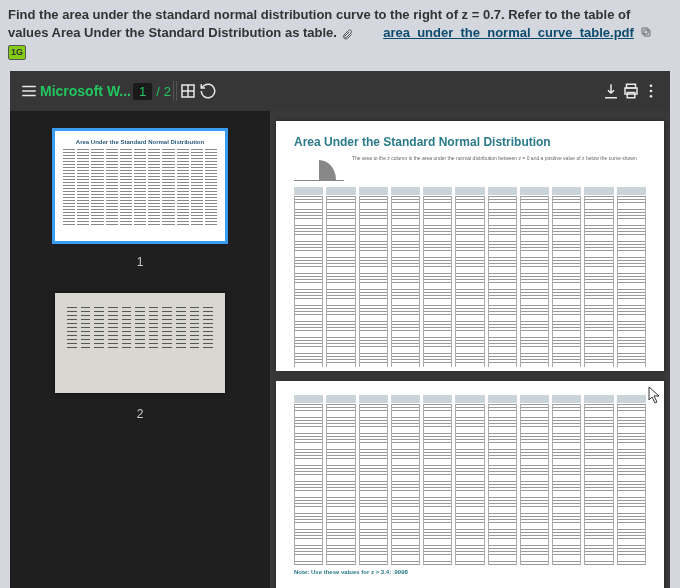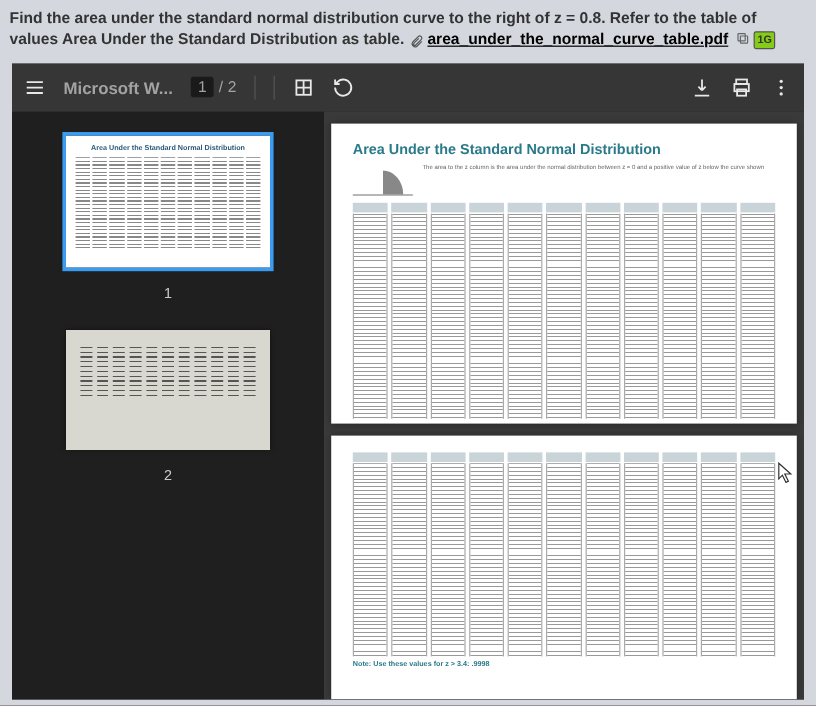--- a/index.html
+++ b/index.html
@@ -1,23 +1,23 @@
 <!DOCTYPE html>
 <html><head>
 <meta charset="utf-8">
 <style>
   * { margin: 0; padding: 0; box-sizing: border-box; }
   body { width: 680px; height: 588px; background: #d4d8de; font-family: Arial, sans-serif; overflow: hidden; }
   .question-area { padding: 6px 8px 4px 8px; background: #d4d8de; }
   .question-text { font-size: 13px; font-weight: bold; color: #333; line-height: 1.4; }
-  .attachment-link { color: #000000; text-decoration: underline; font-size: 13px; font-weight: bold; }
+  .attachment-link { color: #0c4a6e; text-decoration: underline; font-size: 13px; font-weight: bold; margin-left: 27px; }
   .attach-icon { display:inline-block; width:12px; height:12px; vertical-align:middle; }
   .badge { display:inline-block; border:1px solid #555; border-radius:2px; font-size:9px; padding:0 2px; color:#333; vertical-align:middle; background:#84cc16;}
   .viewer { margin: 6px 10px 0 10px; background: #2b2b2b; height: 530px; position: relative; display:flex; flex-direction:column;}
-  .toolbar { height: 40px; background: #363636; display: flex; align-items: center; padding: 0 10px; color: #a3a3a3; gap: 15px; }
+  .toolbar { height: 40px; background: #363636; display: flex; align-items: center; padding: 0 10px; color: #22c55e; gap: 2px; }
   .tb-ico { width: 18px; height: 18px; display:flex; align-items:center; justify-content:center; cursor:pointer; }
   .tb-ico svg { width:18px; height:18px; }
   .doc-title { font-size: 14px; font-weight: bold; flex-shrink:0; white-space:nowrap; overflow:hidden; text-overflow:ellipsis; max-width:120px;}
   .page-indicator { font-size: 13px; display:flex; align-items:center; gap:4px;}
   .page-cur { background:#1a1a1a; padding:1px 6px; border-radius:2px;}
   .divider { width:1px; height:20px; background:#555; }
   .zoom-group { display:flex; align-items:center; gap:10px; font-size:13px;}
   .zoom-val { min-width:36px; text-align:center;}
   .tb-spacer { flex:1; }
   .viewer-body { flex:1; display:flex; overflow:hidden;}
@@ -48,21 +48,21 @@
   .tcol { flex:1; display:flex; flex-direction:column;}
   .tcol-head { height:8px; background:#c8d4d8; margin-bottom:1px;}
   .tcol-body { flex:1; background:repeating-linear-gradient(to bottom, #999 0, #999 0.8px, transparent 0.8px, transparent 3.2px); border-left:1px solid #aaa; border-right:1px solid #aaa;}
   .footer-note { font-size:6px; color:#2a7a8a; margin-top:4px; font-weight:bold;}
   .cursor { position:absolute; right:18px; bottom:180px; }
 </style>
 </head>
 <body>
 
 <div class="question-area">
-  <div class="question-text">Find the area under the standard normal distribution curve to the right of z = 0.8. Refer to the table of</div>
+  <div class="question-text">Find the area under the standard normal distribution curve to the right of z = 0.7. Refer to the table of</div>
   <div class="question-text">
     <span>values Area Under the Standard Distribution as table.</span>
     <span class="attach-icon">
       <svg viewBox="0 0 24 24" fill="none" stroke="#555" stroke-width="2">
           <path d="M21 11l-8 8a5 5 0 01-7-7l9-9a3.5 3.5 0 015 5l-9 9a2 2 0 01-3-3l8-8"></path>
         </svg>
     </span>
     <span class="attachment-link">area_under_the_normal_curve_table.pdf</span>
     <span style="display:inline-block;vertical-align:middle;margin-left:2px;">
       <svg width="12" height="12" viewBox="0 0 24 24" fill="none" stroke="#666" stroke-width="2">

